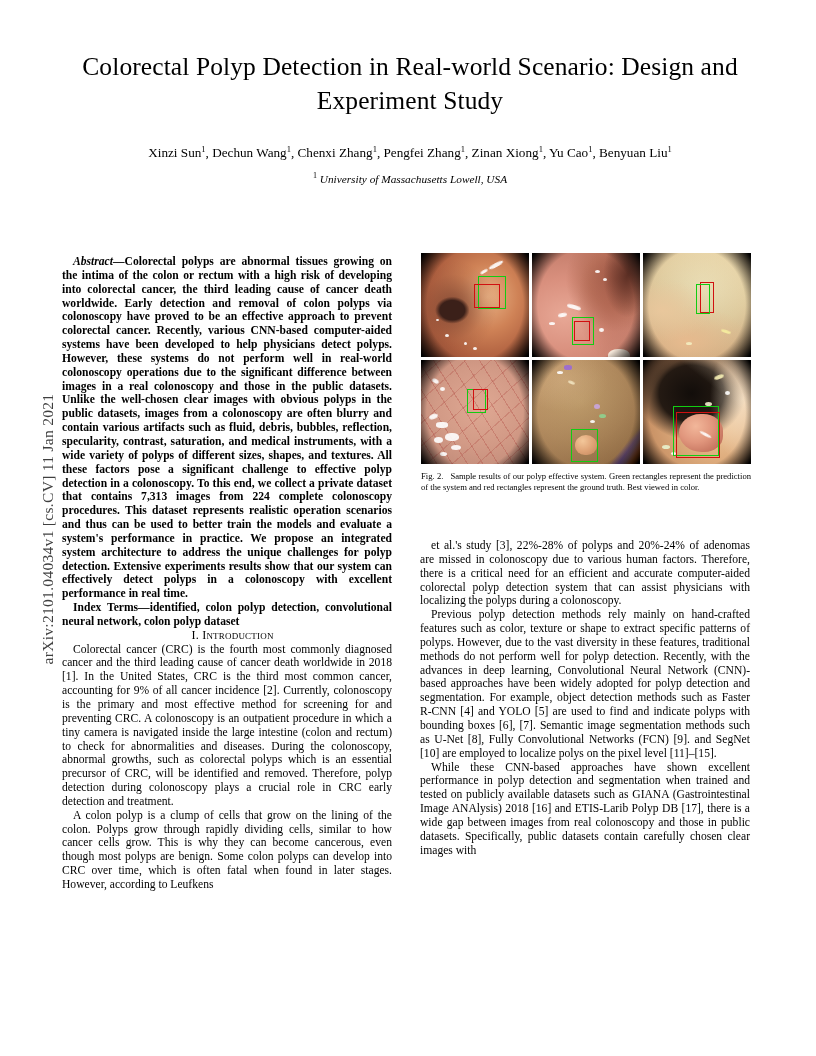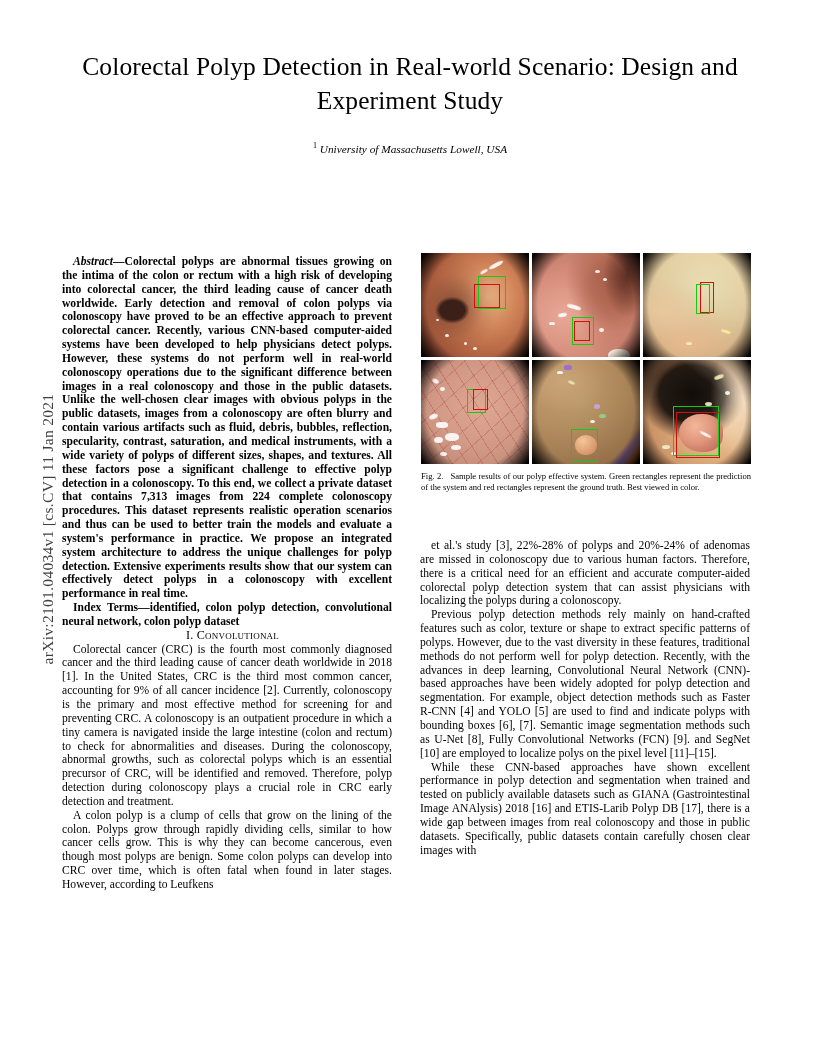--- a/index.html
+++ b/index.html
@@ -50,21 +50,21 @@
   }
   .authors {
     margin-top: 22px;
     font-size: 13.2px;
     line-height: 19px;
   }
   .authors sup { font-size: 8.5px; vertical-align: super; }
   .affil {
     font-style: italic;
     font-size: 11.3px;
-    line-height: 12px;
+    line-height: 21px;
     margin-top: 3px;
   }
   .affil sup { font-size: 8px; vertical-align: super; font-style: normal; }
 
   
   .col {
     position: absolute;
     top: 255px;
     width: 330px;
     text-align: justify;
@@ -170,34 +170,37 @@
 <body>
 
 <div class="page">
 
   <div class="arxiv-stamp">arXiv:2101.04034v1  [cs.CV]  11 Jan 2021</div>
 
   <div class="title-block">
     <h1 class="paper-title">Colorectal Polyp Detection in Real-world Scenario: Design and Experiment Study</h1>
 
     <div class="authors">
+      <div>
+        Xinzi Sun<sup>1</sup>, Dechun Wang<sup>1</sup>, Chenxi Zhang<sup>1</sup>, Pengfei Zhang<sup>1</sup>, Zinan Xiong<sup>1</sup>, Yu Cao<sup>1</sup>, Benyuan Liu<sup>1</sup>
+      </div>
     </div>
 
     <div class="affil">
       <sup>1</sup>
       <span>University of Massachusetts Lowell, USA</span>
     </div>
   </div>
 
   <div class="col col-left">
     <p class="abstract-body"><span class="lead">Abstract—</span><span>Colorectal polyps are abnormal tissues growing on the intima of the colon or rectum with a high risk of developing into colorectal cancer, the third leading cause of cancer death worldwide. Early detection and removal of colon polyps via colonoscopy have proved to be an effective approach to prevent colorectal cancer. Recently, various CNN-based computer-aided systems have been developed to help physicians detect polyps. However, these systems do not perform well in real-world colonoscopy operations due to the significant difference between images in a real colonoscopy and those in the public datasets. Unlike the well-chosen clear images with obvious polyps in the public datasets, images from a colonoscopy are often blurry and contain various artifacts such as fluid, debris, bubbles, reflection, specularity, contrast, saturation, and medical instruments, with a wide variety of polyps of different sizes, shapes, and textures. All these factors pose a significant challenge to effective polyp detection in a colonoscopy. To this end, we collect a private dataset that contains 7,313 images from 224 complete colonoscopy procedures. This dataset represents realistic operation scenarios and thus can be used to better train the models and evaluate a system's performance in practice. We propose an integrated system architecture to address the unique challenges for polyp detection. Extensive experiments results show that our system can effectively detect polyps in a colonoscopy with excellent performance in real time.</span></p>
 
     <p class="index-terms"><span class="lead">Index Terms—</span><span>identified, colon polyp detection, convolutional neural network, colon polyp dataset</span></p>
 
-    <p class="section-head">I.  Convolutional</p>
+    <p class="section-head">I.  Introduction</p>
 
     <p>Colorectal cancer (CRC) is the fourth most commonly diagnosed cancer and the third leading cause of cancer death worldwide in 2018 [1]. In the United States, CRC is the third most common cancer, accounting for 9% of all cancer incidence [2]. Currently, colonoscopy is the primary and most effective method for screening for and preventing CRC. A colonoscopy is an outpatient procedure in which a tiny camera is navigated inside the large intestine (colon and rectum) to check for abnormalities and diseases. During the colonoscopy, abnormal growths, such as colorectal polyps which is an essential precursor of CRC, will be identified and removed. Therefore, polyp detection during colonoscopy plays a crucial role in CRC early detection and treatment.</p>
     <p>A colon polyp is a clump of cells that grow on the lining of the colon. Polyps grow through rapidly dividing cells, similar to how cancer cells grow. This is why they can become cancerous, even though most polyps are benign. Some colon polyps can develop into CRC over time, which is often fatal when found in later stages. However, according to Leufkens</p>
   </div>
 
   <div class="figure">
     <div class="fig-grid">
 
       <div class="fig-cell">
         <div class="scope" style="background:

